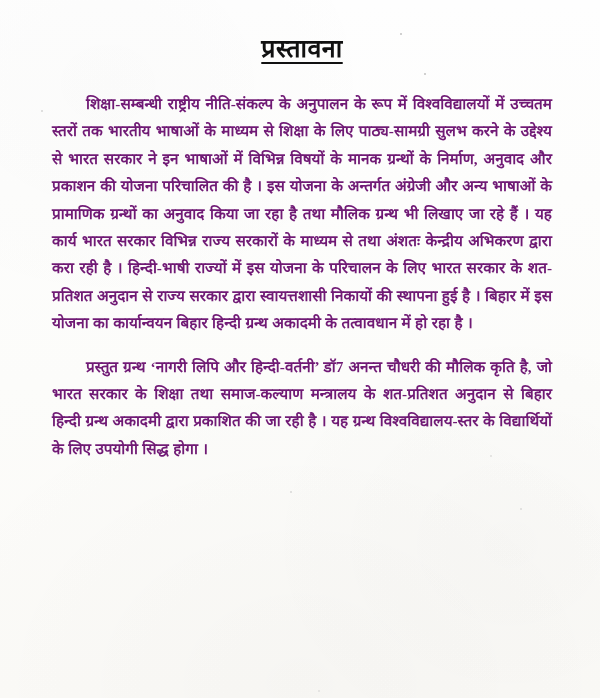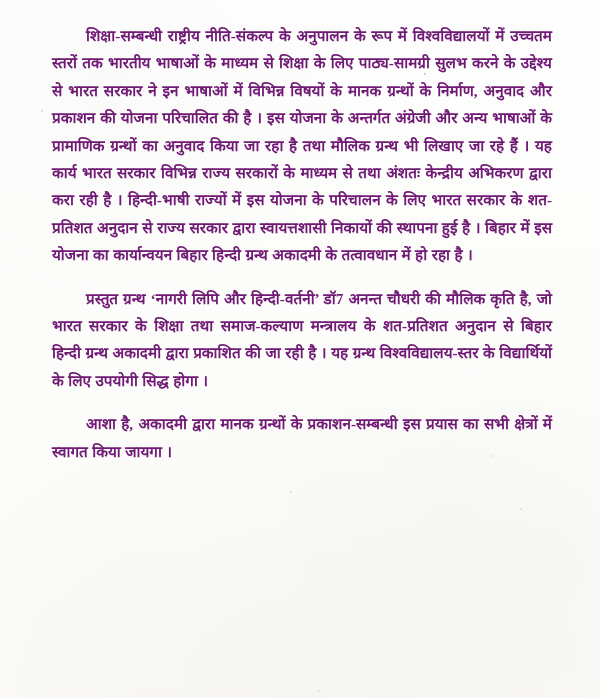--- a/index.html
+++ b/index.html
@@ -91,29 +91,29 @@
   .speck.s6 { width: 1.5px; height: 1.5px; left: 490px; top: 455px; opacity: .4; }
   .speck.s7 { width: 1.5px; height: 1.5px; left: 318px; top: 690px; opacity: .35; }
 </style>
 </head>
 <body>
 
 <div class="scan-page"></div>
 
 <div class="page-inner">
 
+  <h1 class="doc-title">प्रस्तावना</h1>
 
   <div class="body-copy">
 
     <p class="para p-gap-lg">शिक्षा-सम्बन्धी राष्ट्रीय नीति-संकल्प के अनुपालन के रूप में विश्वविद्यालयों में उच्चतम स्तरों तक भारतीय भाषाओं के माध्यम से शिक्षा के लिए पाठ्य-सामग्री सुलभ करने के उद्देश्य से भारत सरकार ने इन भाषाओं में विभिन्न विषयों के मानक ग्रन्थों के निर्माण, अनुवाद और प्रकाशन की योजना परिचालित की है । इस योजना के अन्तर्गत अंग्रेजी और अन्य भाषाओं के प्रामाणिक ग्रन्थों का अनुवाद किया जा रहा है तथा मौलिक ग्रन्थ भी लिखाए जा रहे हैं । यह कार्य भारत सरकार विभिन्न राज्य सरकारों के माध्यम से तथा अंशतः केन्द्रीय अभिकरण द्वारा करा रही है । हिन्दी-भाषी राज्यों में इस योजना के परिचालन के लिए भारत सरकार के शत-प्रतिशत अनुदान से राज्य सरकार द्वारा स्वायत्तशासी निकायों की स्थापना हुई है । बिहार में इस योजना का कार्यान्वयन बिहार हिन्दी ग्रन्थ अकादमी के तत्वावधान में हो रहा है ।</p>
 
 
     <p class="para p-gap-lg">प्रस्तुत ग्रन्थ ‘नागरी लिपि और हिन्दी-वर्तनी’ डॉ7 अनन्त चौधरी की मौलिक कृति है, जो भारत सरकार के शिक्षा तथा समाज-कल्याण मन्त्रालय के शत-प्रतिशत अनुदान से बिहार हिन्दी ग्रन्थ अकादमी द्वारा प्रकाशित की जा रही है । यह ग्रन्थ विश्वविद्यालय-स्तर के विद्यार्थियों के लिए उपयोगी सिद्ध होगा ।</p>
 
-    <p class="para">आशा है, अकादमी द्वारा मानक ग्रन्थों के प्रकाशन-सम्बन्धी इस प्रयास का सभी क्षेत्रों में स्वागत किया जायगा ।</p>
 
   </div>
 </div>
 
 <span class="speck s1"></span>
 <span class="speck s2"></span>
 <span class="speck s3"></span>
 <span class="speck s4"></span>
 <span class="speck s5"></span>
 <span class="speck s6"></span>

